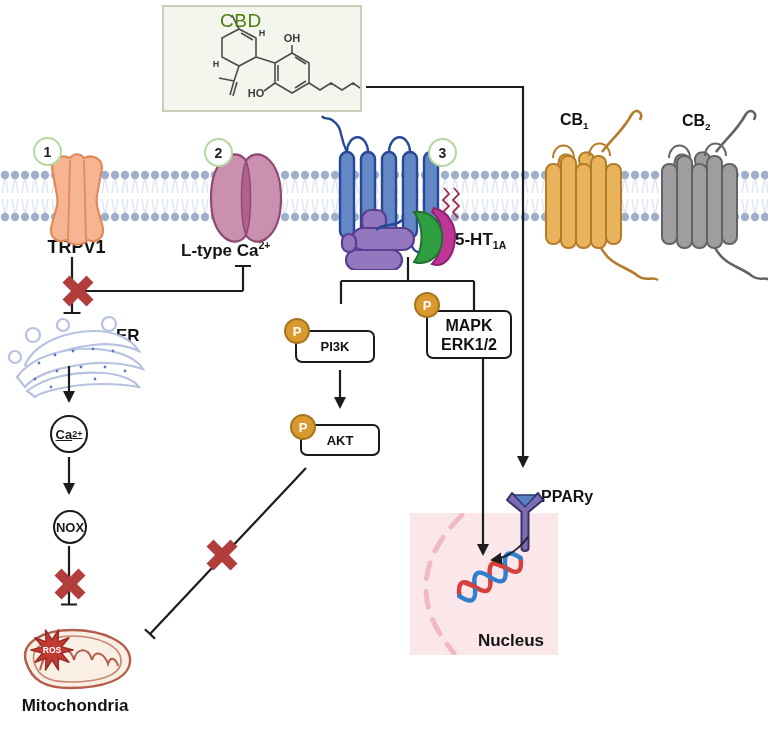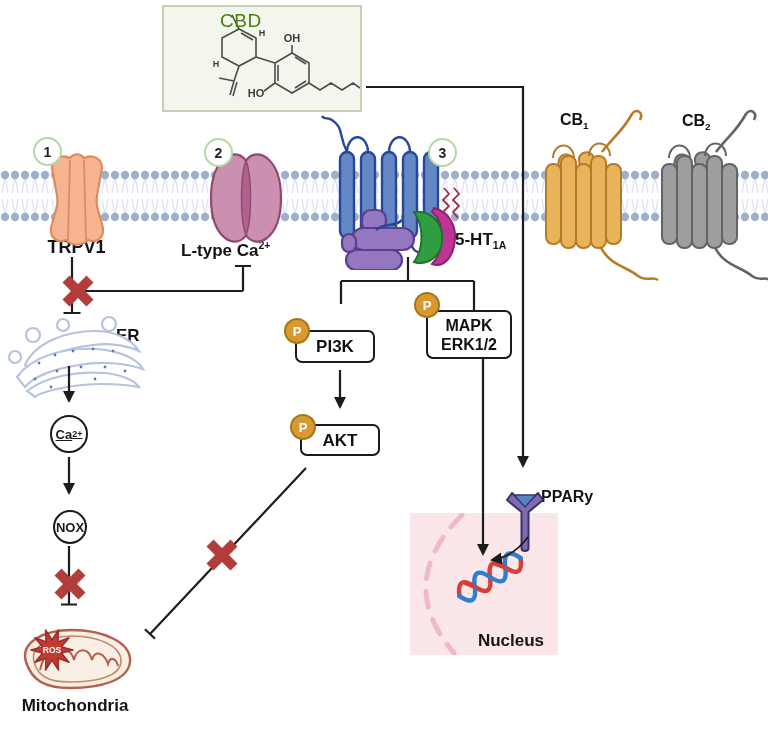--- a/index.html
+++ b/index.html
@@ -12,21 +12,21 @@
   .cbd-box{position:absolute;left:162px;top:5px;width:200px;height:107px;background:#f3f6ec;
            border:2px solid #c9cfb6;box-sizing:border-box;}
   .cbd-title{position:absolute;left:56px;top:3px;font-size:19px;font-weight:400;color:#4d7c0f;letter-spacing:.5px;}
   
   .badge{position:absolute;width:29px;height:29px;border-radius:50%;background:#fff;
          border:2px solid #b5d8a0;box-sizing:border-box;display:flex;align-items:center;justify-content:center;
          font-size:14px;font-weight:600;color:#222;z-index:6;}
   
   .nodebox{position:absolute;background:#fff;border:2px solid #1a1a1a;border-radius:7px;
            display:flex;flex-direction:column;align-items:center;justify-content:center;
-           font-weight:800;font-size:17px;color:#111;z-index:4;box-sizing:border-box;line-height:19px;}
+           font-weight:800;font-size:13px;color:#111;z-index:4;box-sizing:border-box;line-height:19px;}
   .pbadge{position:absolute;width:26px;height:26px;border-radius:50%;background:#d9992e;border:2px solid #a3751d;
           box-sizing:border-box;display:flex;align-items:center;justify-content:center;color:#fff;
           font-size:13px;font-weight:700;z-index:6;}
   
   .circlenode{position:absolute;border-radius:50%;background:#fff;border:2.2px solid #1a1a1a;box-sizing:border-box;
               display:flex;align-items:center;justify-content:center;font-weight:600;font-size:13px;color:#1a1a1a;z-index:4;}
   .circlenode sup{font-size:9px;}
   
   .nucleus{position:absolute;left:410px;top:513px;width:148px;height:142px;background:#fbe7e9;z-index:1;}
   .layer{position:absolute;left:0;top:0;z-index:5;pointer-events:none;}

